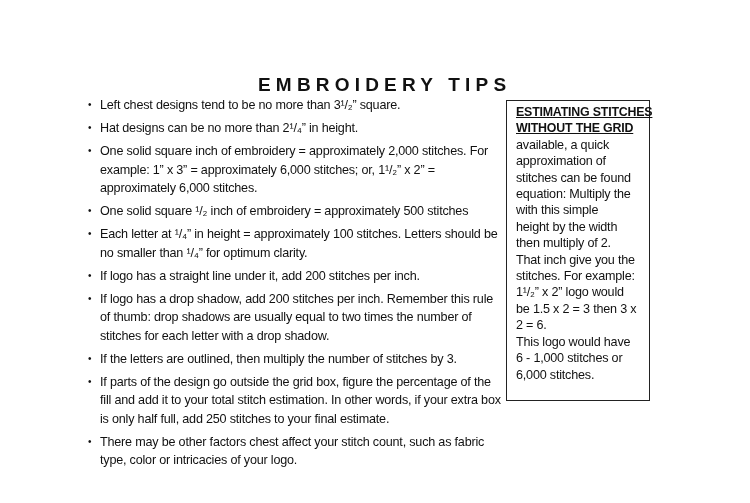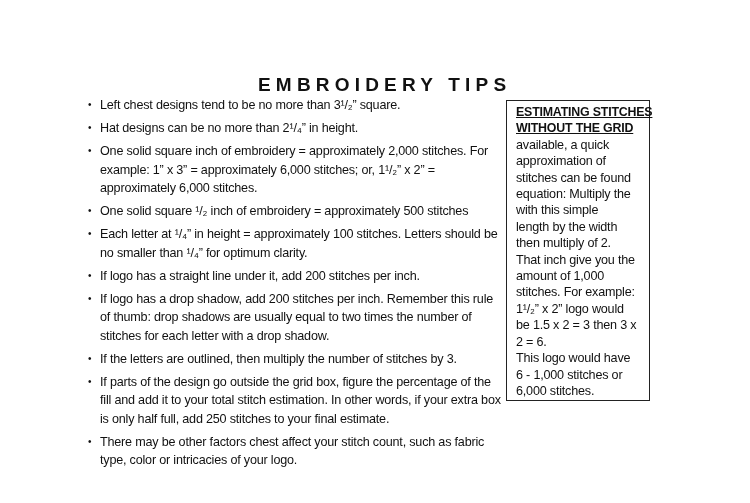--- a/index.html
+++ b/index.html
@@ -92,24 +92,23 @@
     <span class="box-heading">
       <span class="box-line">ESTIMATING STITCHES</span>
       <span class="box-line">WITHOUT THE GRID</span>
     </span>
     <span class="box-body">
       <span class="box-line">available, a quick</span>
       <span class="box-line">approximation of</span>
       <span class="box-line">stitches can be found</span>
       <span class="box-line">equation: Multiply the</span>
       <span class="box-line">with this simple</span>
-      <span class="box-line">length by the width</span>
+      <span class="box-line">height by the width</span>
       <span class="box-line">then multiply of 2.</span>
       <span class="box-line">That inch give you the</span>
-      <span class="box-line">amount of 1,000</span>
       <span class="box-line">stitches. For example:</span>
       <span class="box-line">1¹/₂” x 2” logo would</span>
       <span class="box-line">be 1.5 x 2 = 3 then 3 x</span>
       <span class="box-line">2 = 6.</span>
       <span class="box-line">This logo would have</span>
       <span class="box-line">6 - 1,000 stitches or</span>
       <span class="box-line">6,000 stitches.</span>
     </span>
   </div>
 

